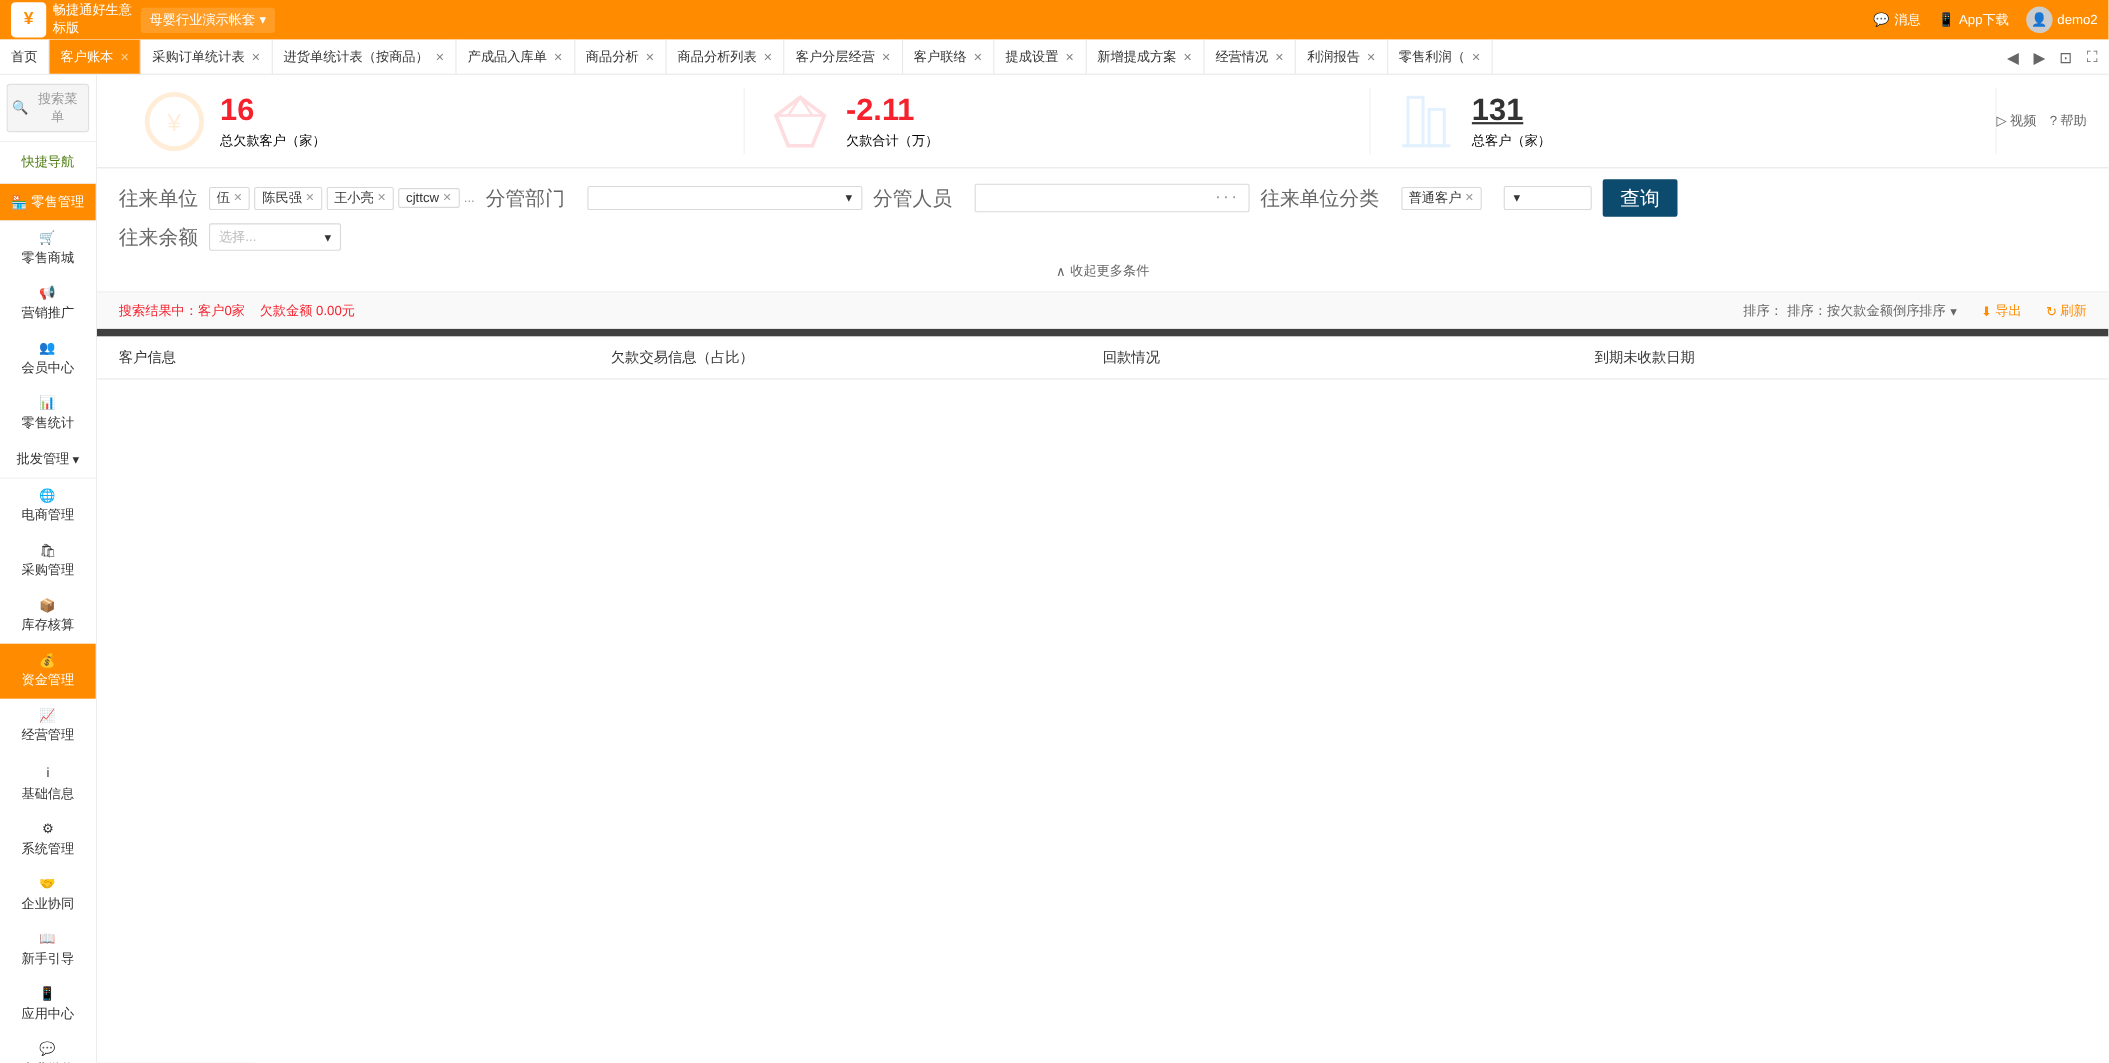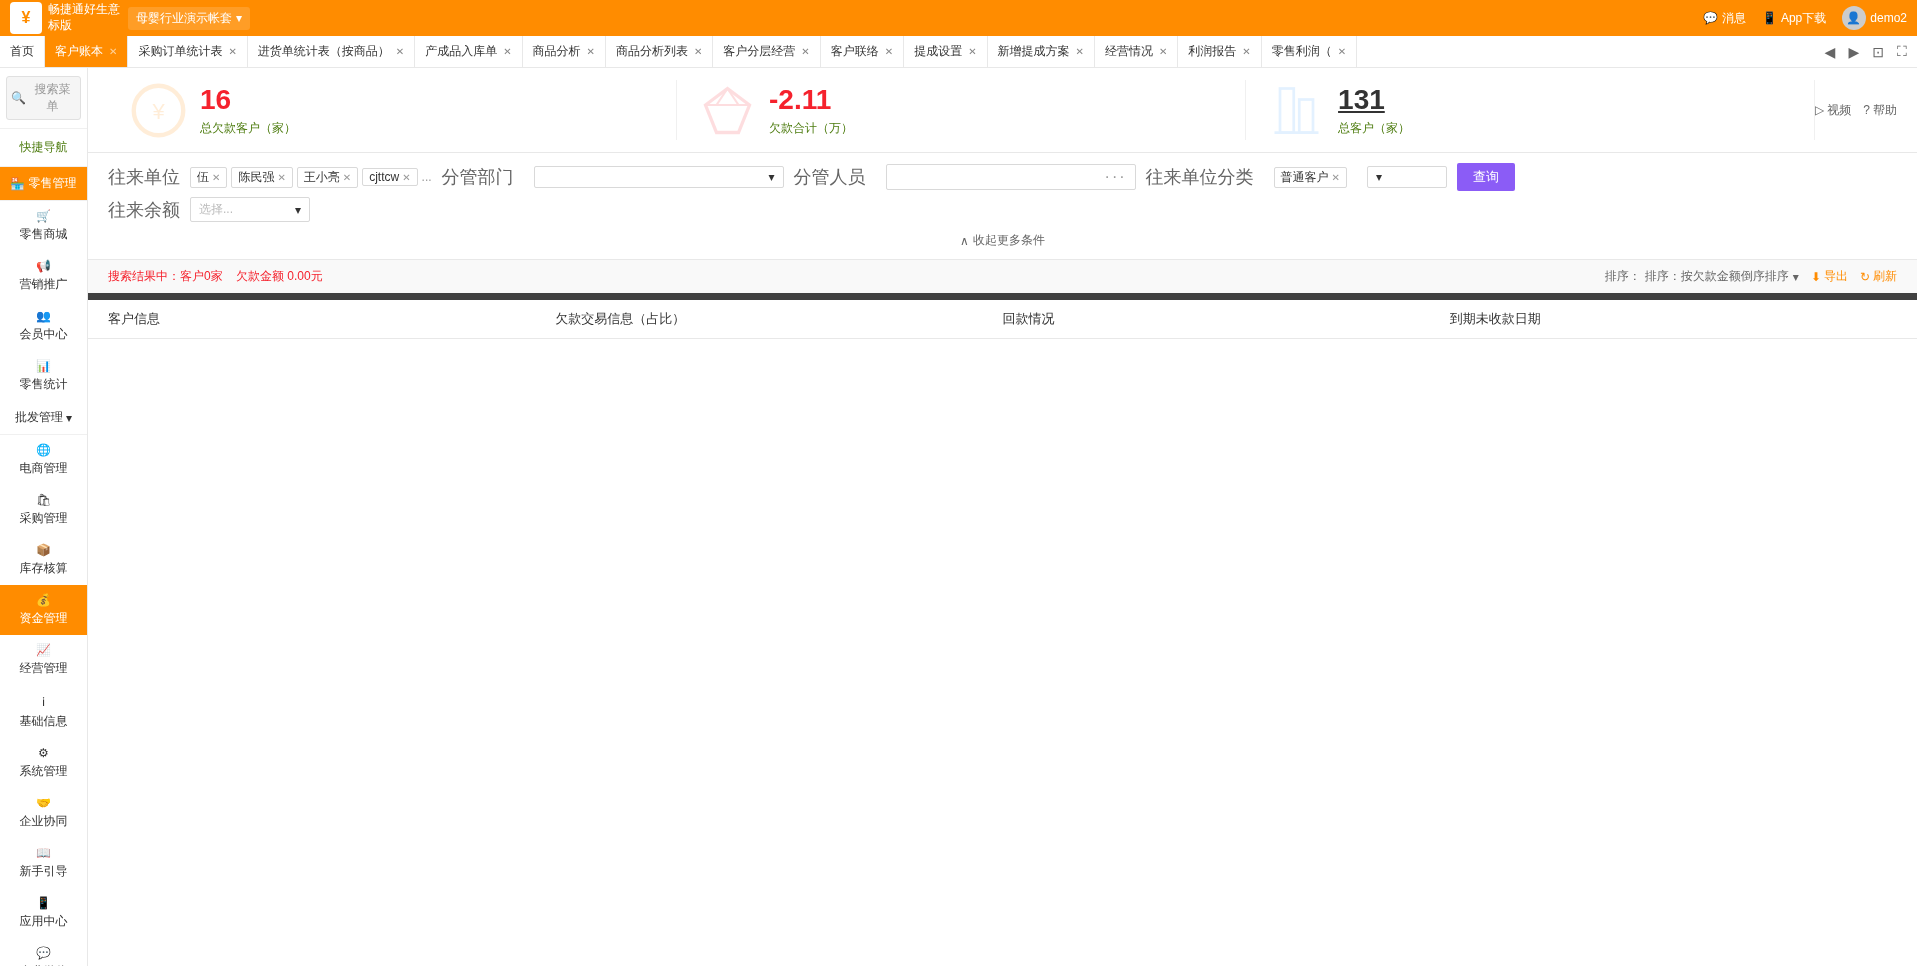--- a/index.html
+++ b/index.html
@@ -45,21 +45,21 @@
 
     
     .stats-row { background: #fff; display: flex; align-items: center; padding: 12px 20px; border-bottom: 1px solid #e8e8e8; gap: 0; position: relative; }
     .stat-card { display: flex; align-items: center; gap: 12px; flex: 1; padding: 0 20px; border-right: 1px solid #f0f0f0; }
     .stat-card:last-child { border-right: none; }
     .stat-icon { width: 60px; height: 60px; display: flex; align-items: center; justify-content: center; opacity: 0.15; }
     .stat-icon svg { width: 55px; height: 55px; }
     .stat-content { display: flex; flex-direction: column; }
     .stat-value { font-size: 28px; font-weight: bold; color: #f5222d; line-height: 1.2; }
     .stat-value.dark { color: #333; text-decoration: underline; }
-    .stat-label { font-size: 12px; color: #4d7c0f; margin-top: 4px; }
+    .stat-label { font-size: 12px; color: #000000; margin-top: 4px; }
     .stats-actions { display: flex; align-items: center; gap: 12px; margin-left: auto; font-size: 12px; color: #666; }
     .stats-action-item { display: flex; align-items: center; gap: 3px; cursor: pointer; }
 
     
     .filter-area { background: #fff; padding: 10px 20px; border-bottom: 1px solid #e8e8e8; }
     .filter-row { display: flex; align-items: center; gap: 10px; flex-wrap: wrap; margin-bottom: 6px; }
     .filter-label { color: #666; font-size: 18px; white-space: nowrap; }
     .filter-tags { display: flex; align-items: center; gap: 4px; flex-wrap: wrap; }
     .filter-tag { display: flex; align-items: center; gap: 3px; background: #fff; border: 1px solid #d9d9d9; border-radius: 2px; padding: 1px 6px; font-size: 12px; color: #333; }
     .filter-tag .tag-close { cursor: pointer; color: #999; font-size: 10px; }
@@ -68,34 +68,34 @@
     .filter-input { border: 1px solid #d9d9d9; border-radius: 2px; padding: 3px 8px; font-size: 12px; color: #333; min-width: 150px; display: flex; align-items: center; justify-content: space-between; cursor: pointer; }
     .filter-input-wide { min-width: 250px; }
     .filter-ellipsis { color: #999; cursor: pointer; font-size: 16px; letter-spacing: 2px; }
     .collapse-btn { display: flex; align-items: center; justify-content: center; gap: 4px; cursor: pointer; color: #666; font-size: 12px; margin-top: 4px; }
     .filter-row-2 { display: flex; align-items: center; gap: 10px; }
 
     
     .results-bar { background: #f9f9f9; padding: 8px 20px; display: flex; align-items: center; justify-content: space-between; border-bottom: 7px solid #404040; }
     .results-info { font-size: 12px; color: #333; }
     .results-info span { color: #f5222d; }
-    .results-actions { display: flex; align-items: center; gap: 12px; font-size: 12px; color: #666; }
+    .results-actions { display: flex; align-items: center; gap: 22px; font-size: 12px; color: #666; }
     .results-action { display: flex; align-items: center; gap: 3px; cursor: pointer; color: #ff8c00; }
     .sort-select { display: flex; align-items: center; gap: 4px; cursor: pointer; }
 
     
     .table-container { flex: 1; overflow-y: auto; background: #fff; }
     .table-header { display: grid; grid-template-columns: 2fr 2fr 2fr 2fr; padding: 10px 20px; border-bottom: 1px solid #e8e8e8; font-size: 13px; font-weight: 500; color: #333; background: #fff; }
     .table-body { display: flex; flex-direction: column; align-items: center; justify-content: center; min-height: 400px; }
     .empty-state { display: flex; flex-direction: column; align-items: center; justify-content: center; padding: 60px 0; }
     .empty-icon { width: 80px; height: 80px; margin-bottom: 12px; }
     .empty-text { color: #999; font-size: 13px; }
 
     
-    .query-btn { background: #8b5cf6; color: #fff; border: none; border-radius: 2px; padding: 5px 16px; font-size: 13px; cursor: pointer; }
+    .query-btn { background: #0c4a6e; color: #fff; border: none; border-radius: 2px; padding: 5px 16px; font-size: 18px; cursor: pointer; }
   </style>
 </head>
 <body>
 
 <div class="top-bar">
   <div class="top-bar-left">
     <div class="logo-area">
       <div class="logo-icon">¥</div>
       <div class="logo-text">
         <div>畅捷通好生意</div>

